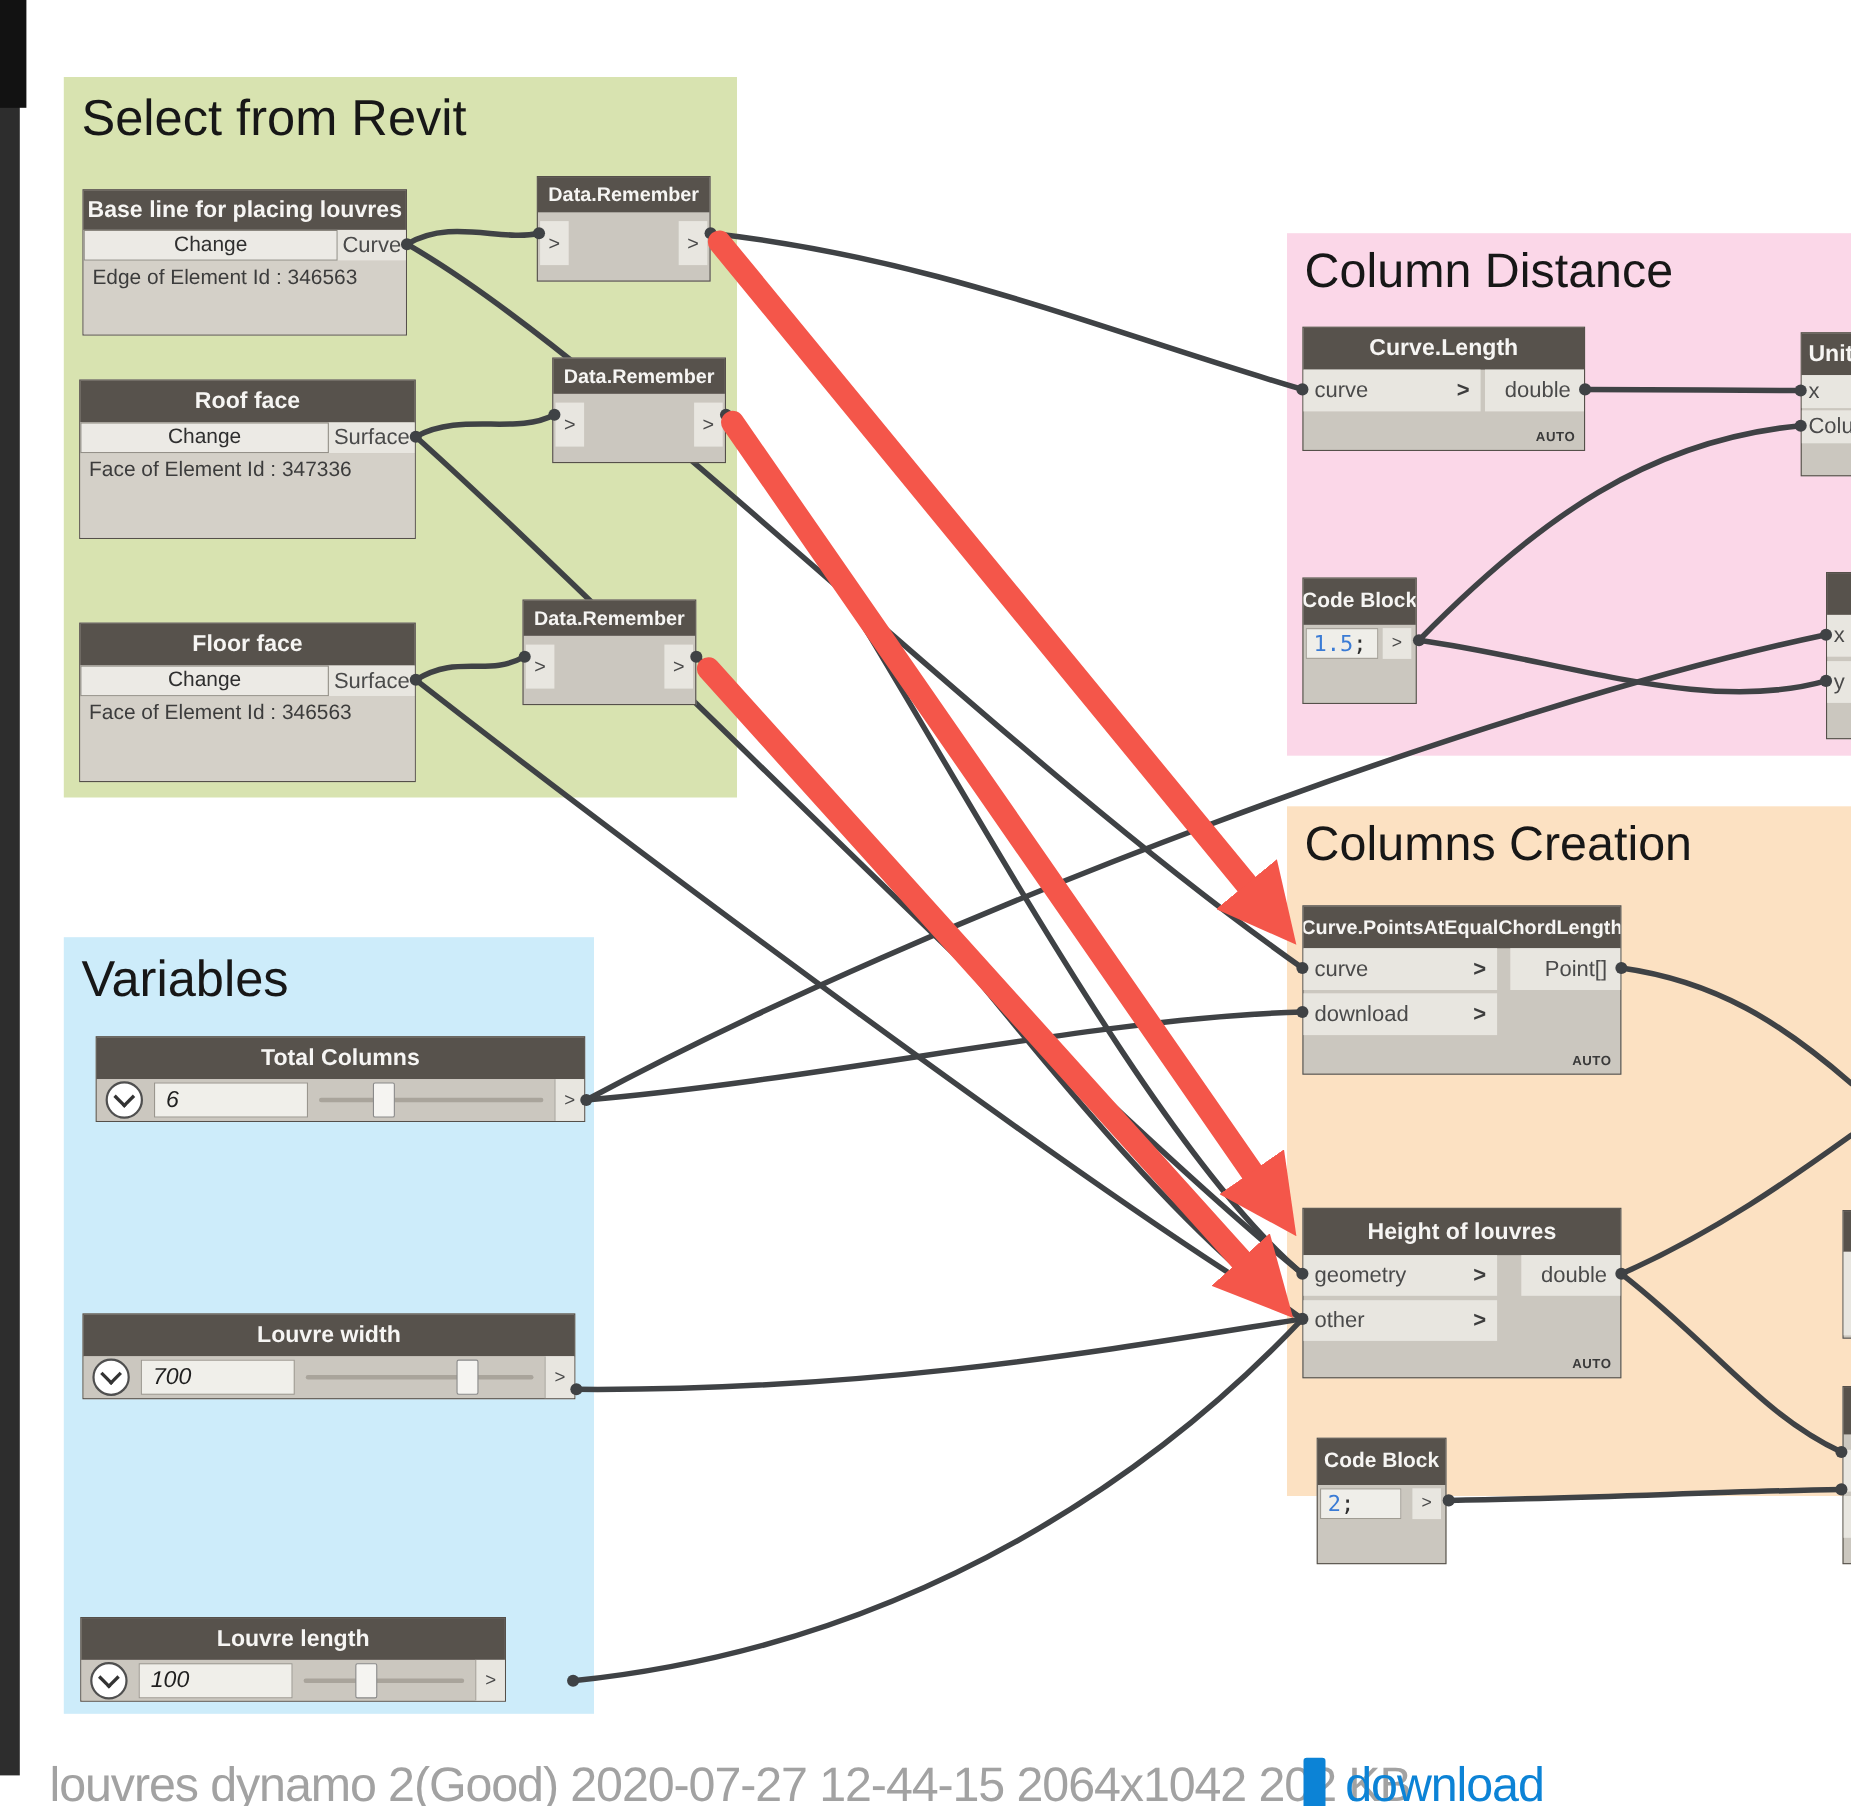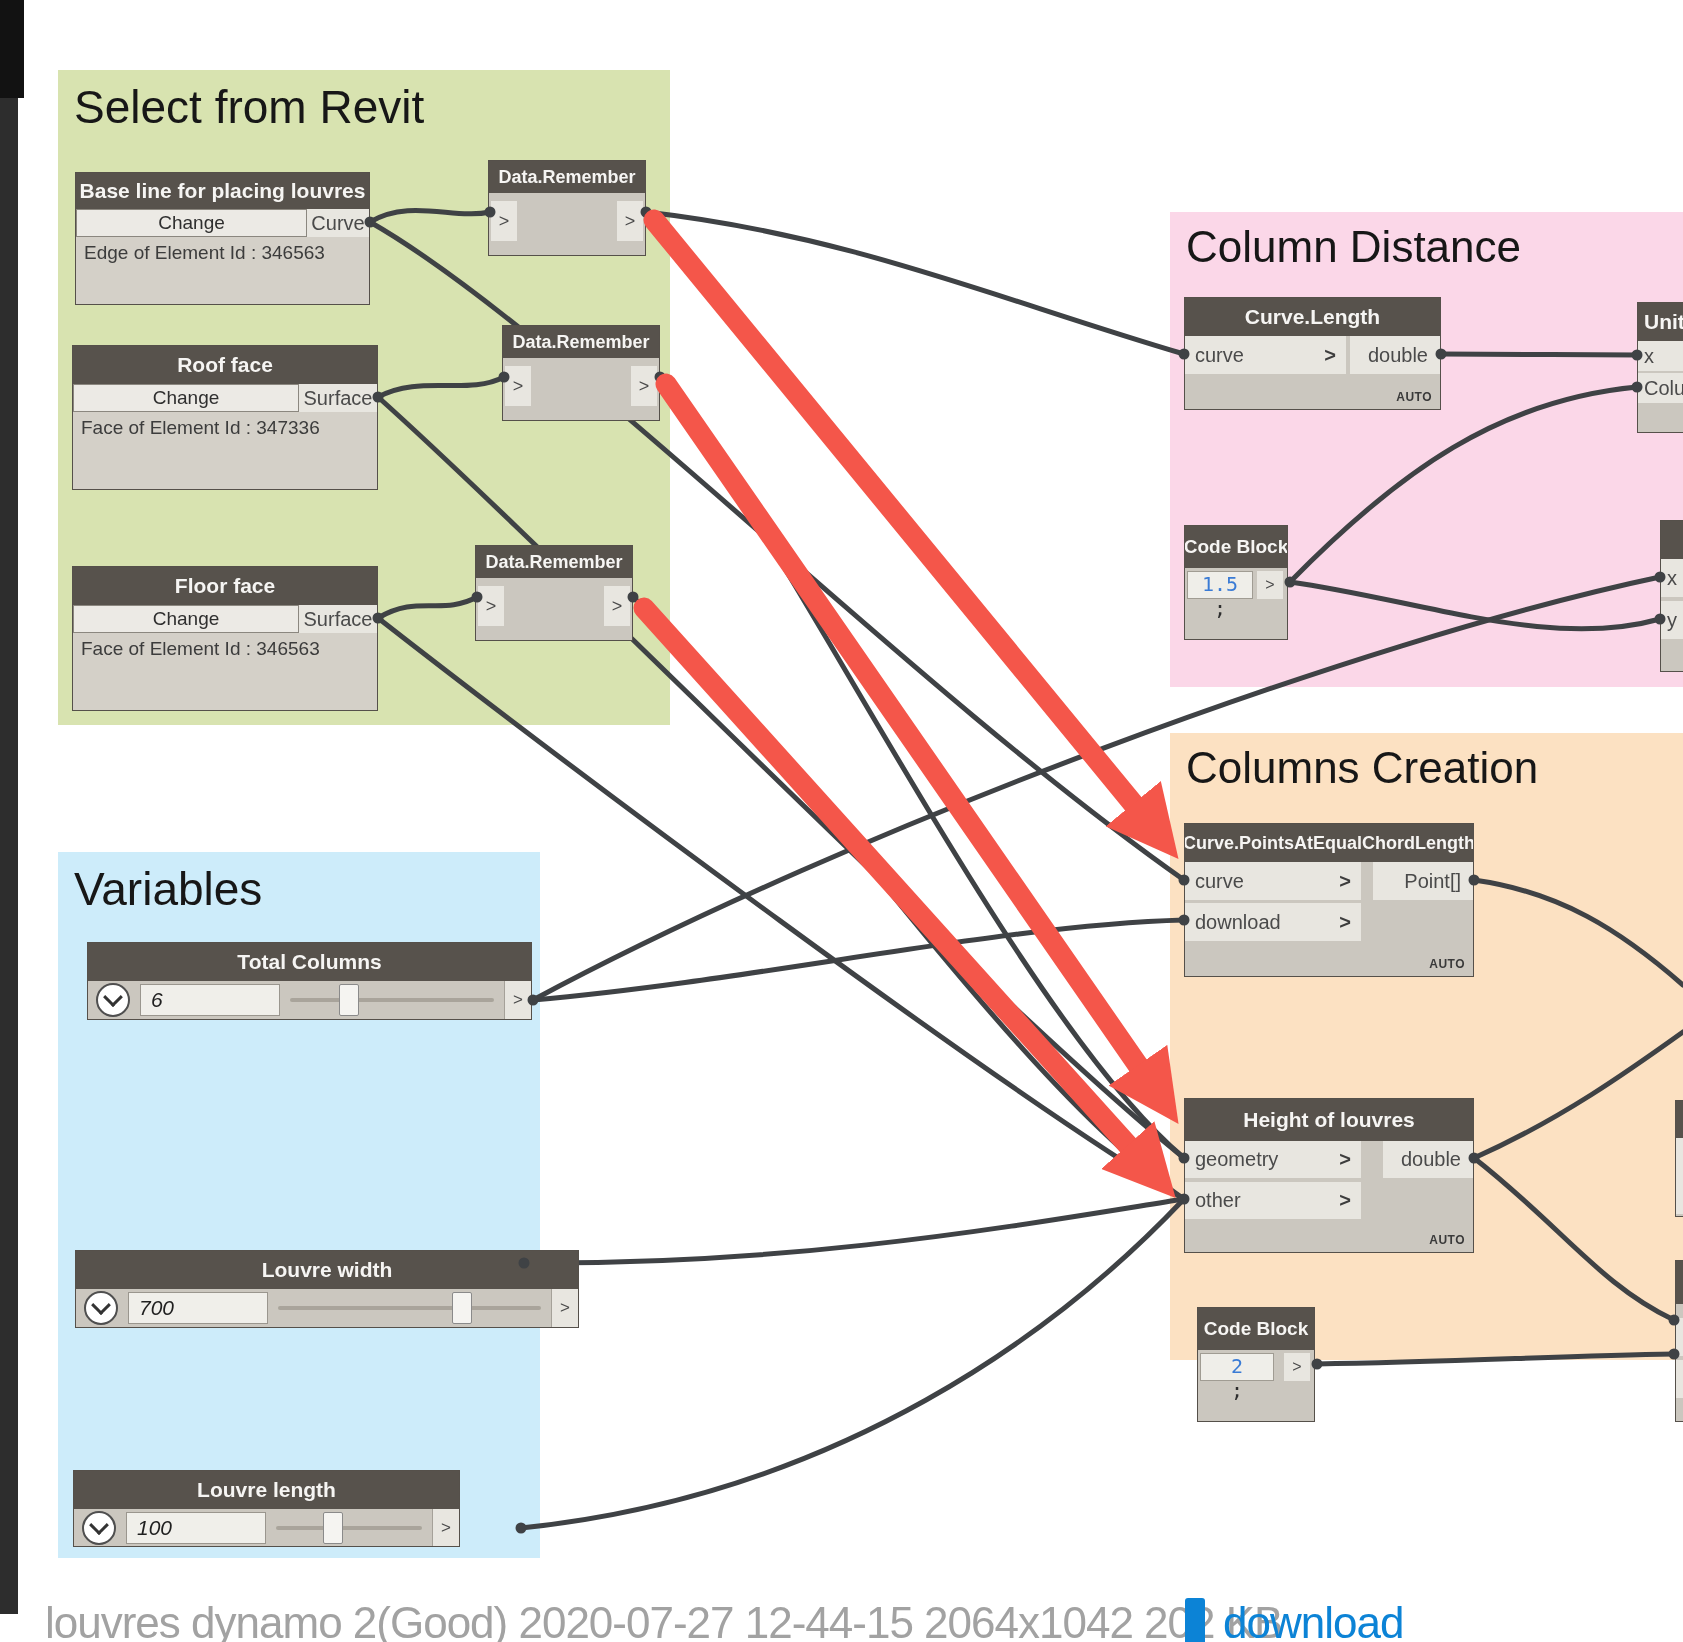--- a/index.html
+++ b/index.html
@@ -27,21 +27,21 @@
   .pbox{position:absolute;background:#e8e6e0;display:flex;align-items:center;justify-content:center;
         font-size:18px;color:#4a4a4a;}
   .in-row{position:absolute;left:0;background:#e8e6e0;display:flex;align-items:center;
           justify-content:space-between;padding:0 10px;font-size:20px;color:#4a4a4a;box-sizing:border-box;}
   .out-box{position:absolute;right:0;background:#e8e6e0;display:flex;align-items:center;
            justify-content:flex-end;padding:0 12px;font-size:20px;color:#4a4a4a;box-sizing:border-box;}
   .chev{font-weight:700;color:#3d3d3d;}
   .auto{position:absolute;right:8px;bottom:5px;font-size:12px;font-weight:700;color:#3a3a3a;letter-spacing:.5px;}
   .cb-val{position:absolute;left:2px;top:3px;background:#efeee9;border:1px solid #a09c93;
           font-family:"DejaVu Sans Mono",monospace;font-size:20px;display:flex;align-items:center;
-          padding:0 6px;box-sizing:border-box;flex-direction:column;}
+          padding:0 6px;box-sizing:border-box;}
   .cb-val .num{color:#3a7bd5;}
   .cb-val .sc{color:#2e2e2e;}
   .srow{flex:1;display:flex;align-items:center;padding-left:8px;background:#cbc7bf;}
   .dd-circle{width:34px;height:34px;border-radius:50%;background:#fff;border:2px solid #4f4f4f;
              display:flex;align-items:center;justify-content:center;flex:0 0 auto;box-sizing:border-box;}
   .chevdown{width:11px;height:11px;border-right:3px solid #333;border-bottom:3px solid #333;
             transform:rotate(45deg) translate(-2px,-2px);}
   .sval{background:#f0efea;border:1px solid #9a968e;font-style:italic;font-size:21px;color:#1f1f1f;
         height:32px;display:flex;align-items:center;padding-left:10px;margin-left:10px;box-sizing:border-box;}
   .track{flex:1;position:relative;height:36px;margin:0 10px;}
@@ -259,21 +259,21 @@
           <i class="chevdown"></i>
         </span>
       <div class="sval" style="width:140px">6</div>
       <div class="track">
         <div class="handle" style="left:24%"></div>
       </div>
       <div class="oport">&gt;</div>
     </div>
   </div>
 
-  <div class="node" style="left:75px;top:1250px;width:504px;height:78px;">
+  <div class="node" style="left:75px;top:1194px;width:448px;height:78px;">
     <div class="nh" style="flex:0 0 38px">Louvre width</div>
     <div class="srow">
       <span class="dd-circle">
           <i class="chevdown"></i>
         </span>
       <div class="sval" style="width:140px">700</div>
       <div class="track">
         <div class="handle" style="left:66%"></div>
       </div>
       <div class="oport">&gt;</div>

